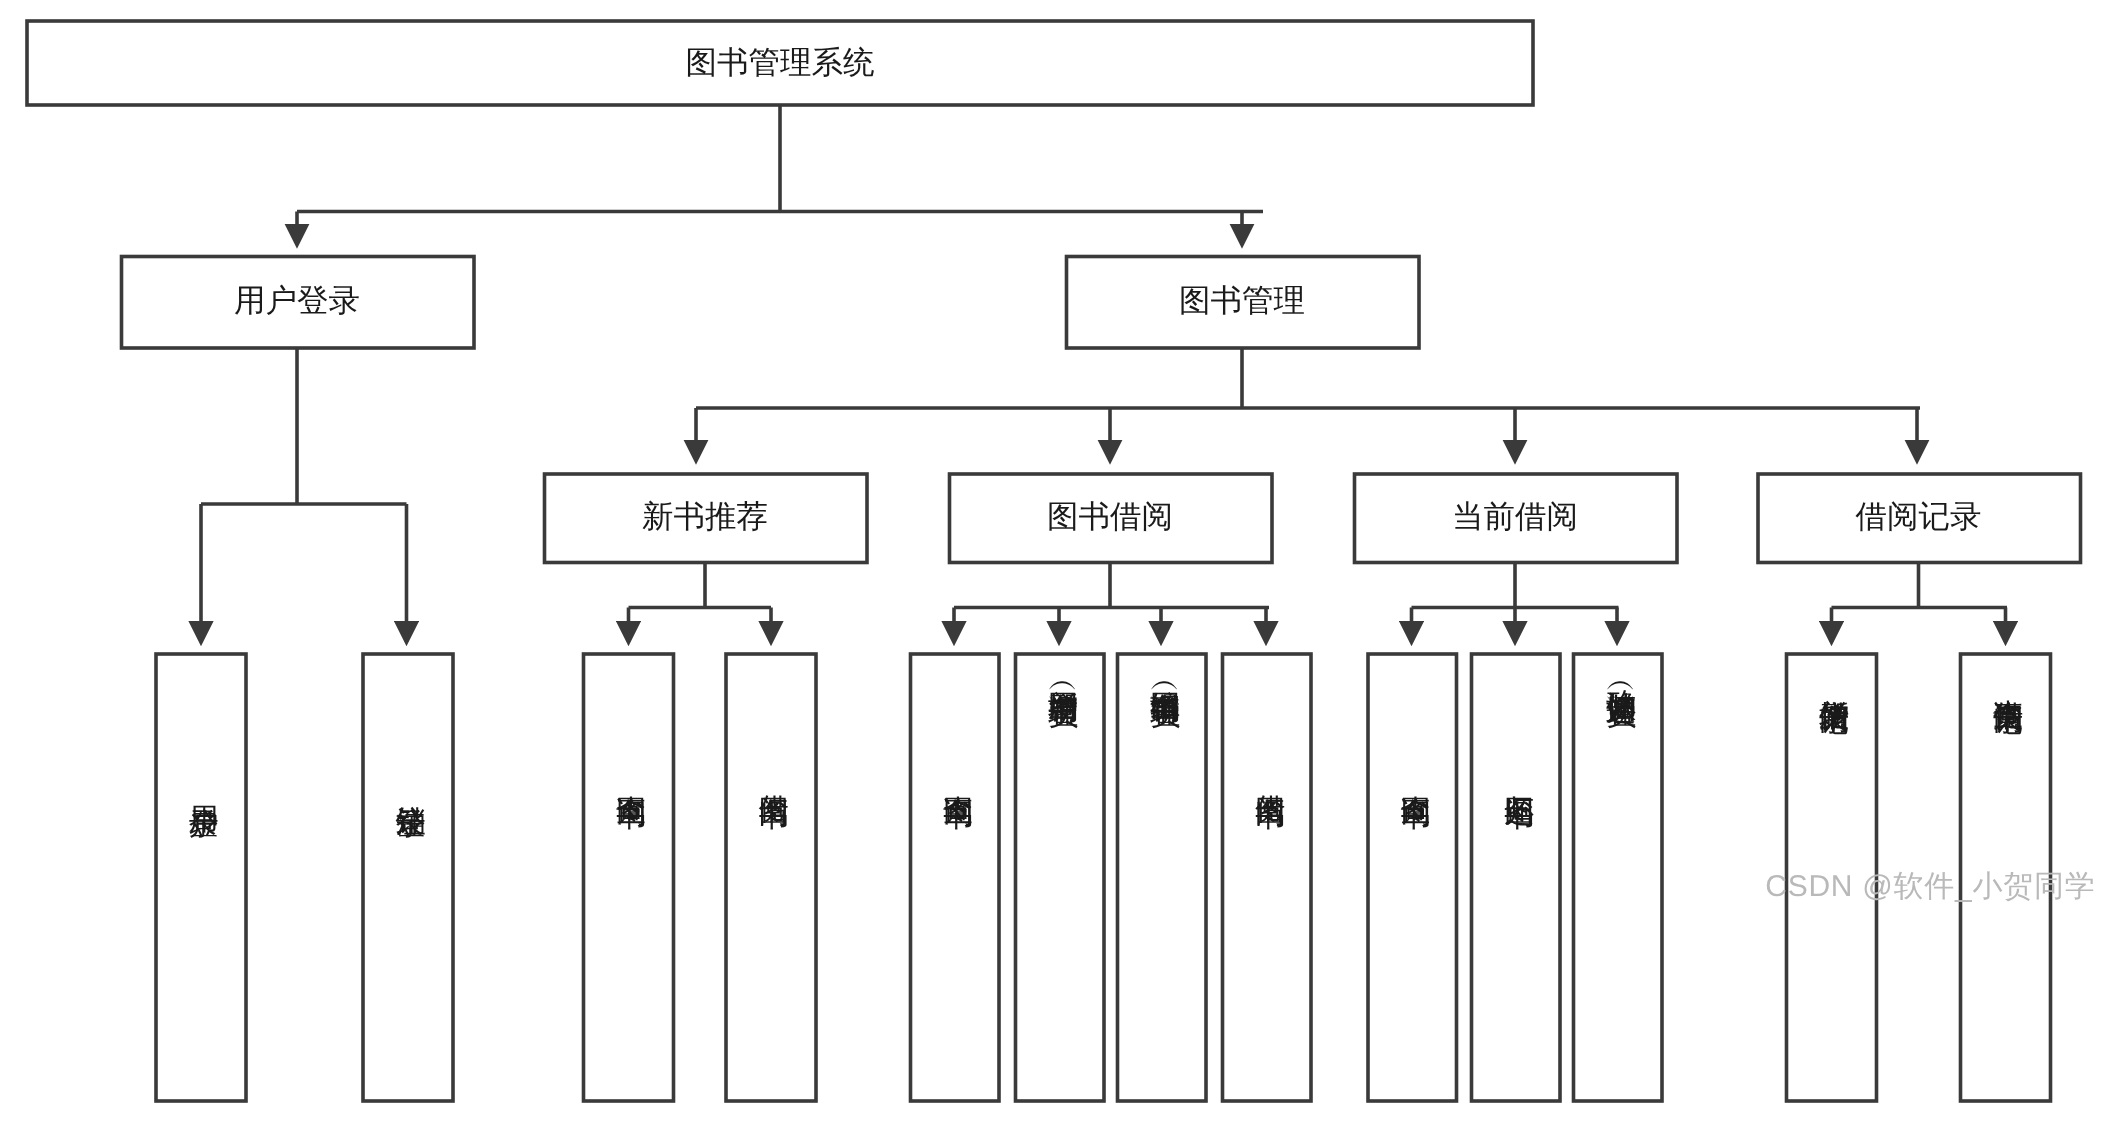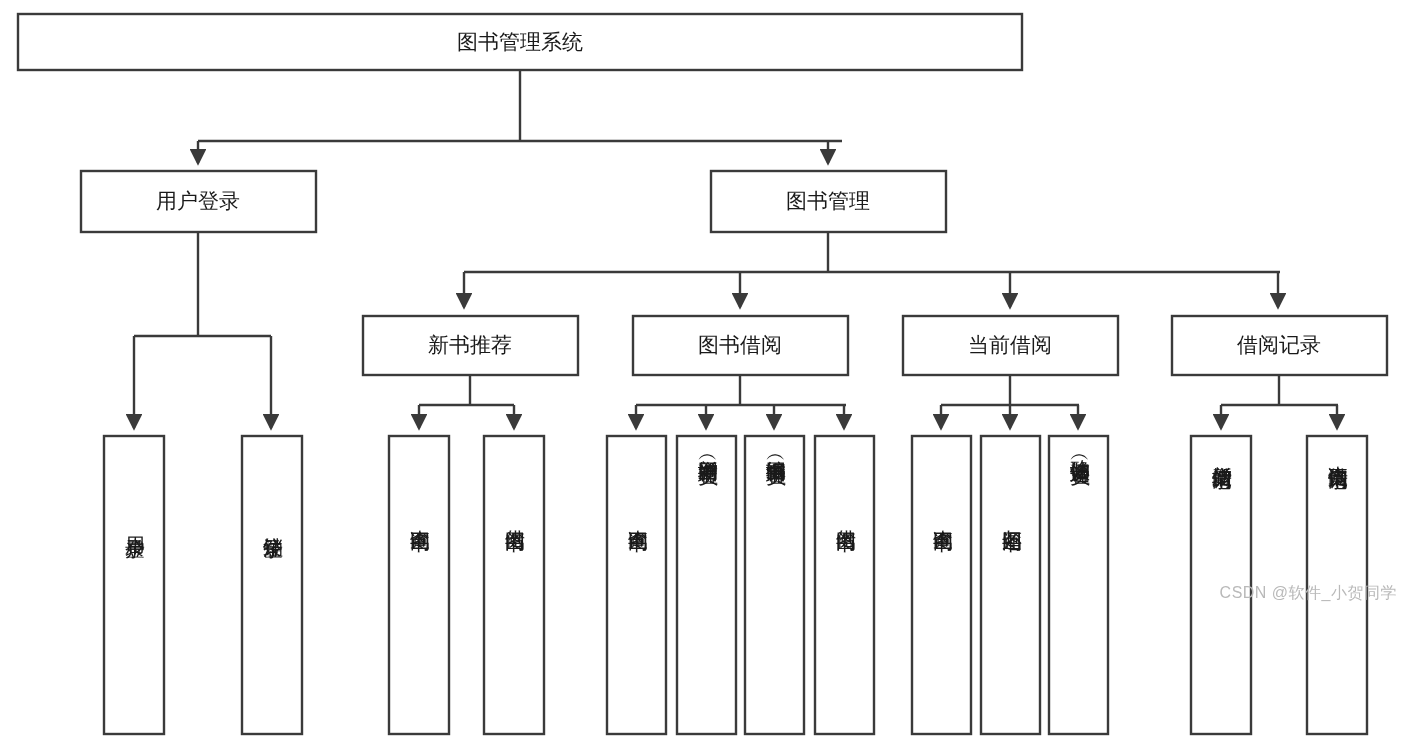--- a/index.html
+++ b/index.html
@@ -60,21 +60,21 @@
     letter-spacing: 1px;
     white-space: nowrap;
     text-align: left;
     pointer-events: none;
   }
   .watermark {
     position: absolute;
     right: 8px;
     bottom: 4px;
     font-family: "Liberation Sans", "DejaVu Sans", sans-serif;
-    font-size: 16px;
+    font-size: 20px;
     color: #b9b9b9;
     letter-spacing: 0.5px;
     white-space: nowrap;
   }
 </style>
 </head>
 <body>
 
 <div id="diagram-root">
 

